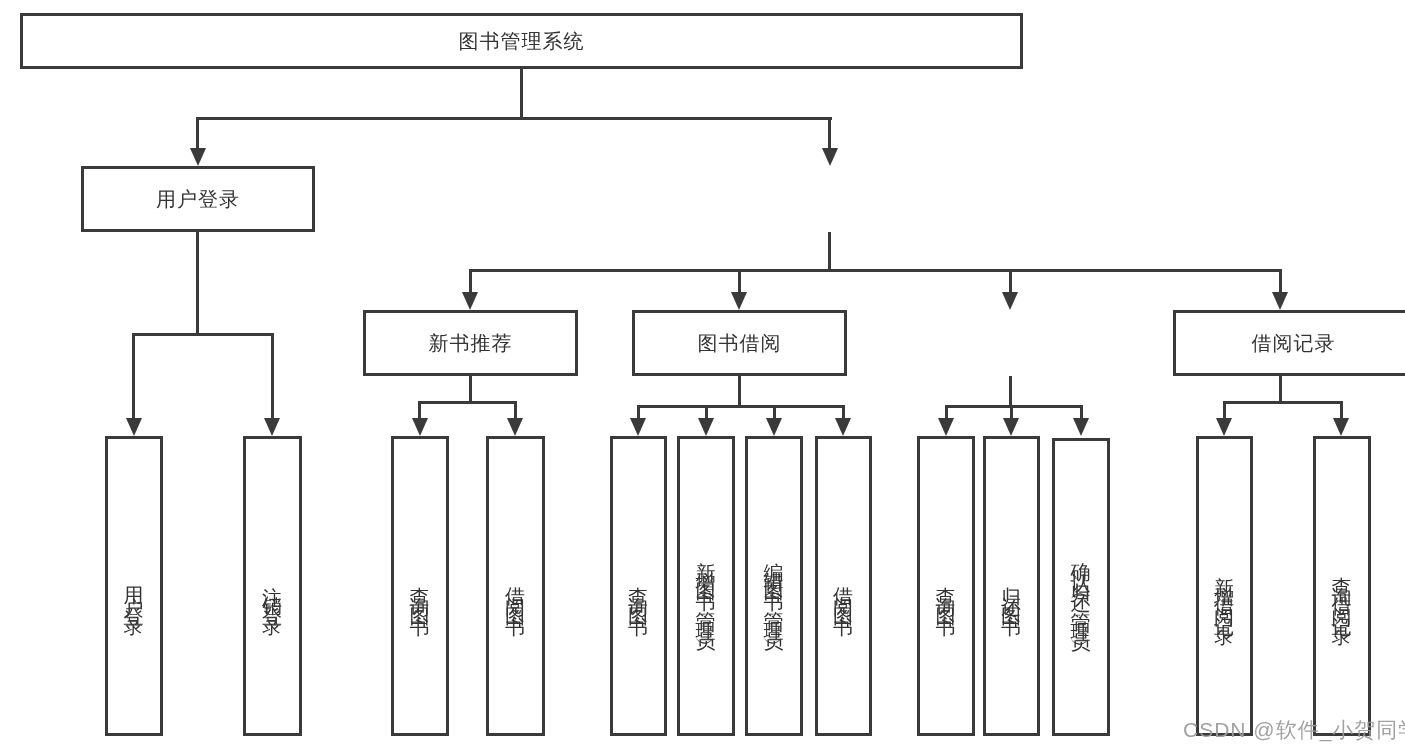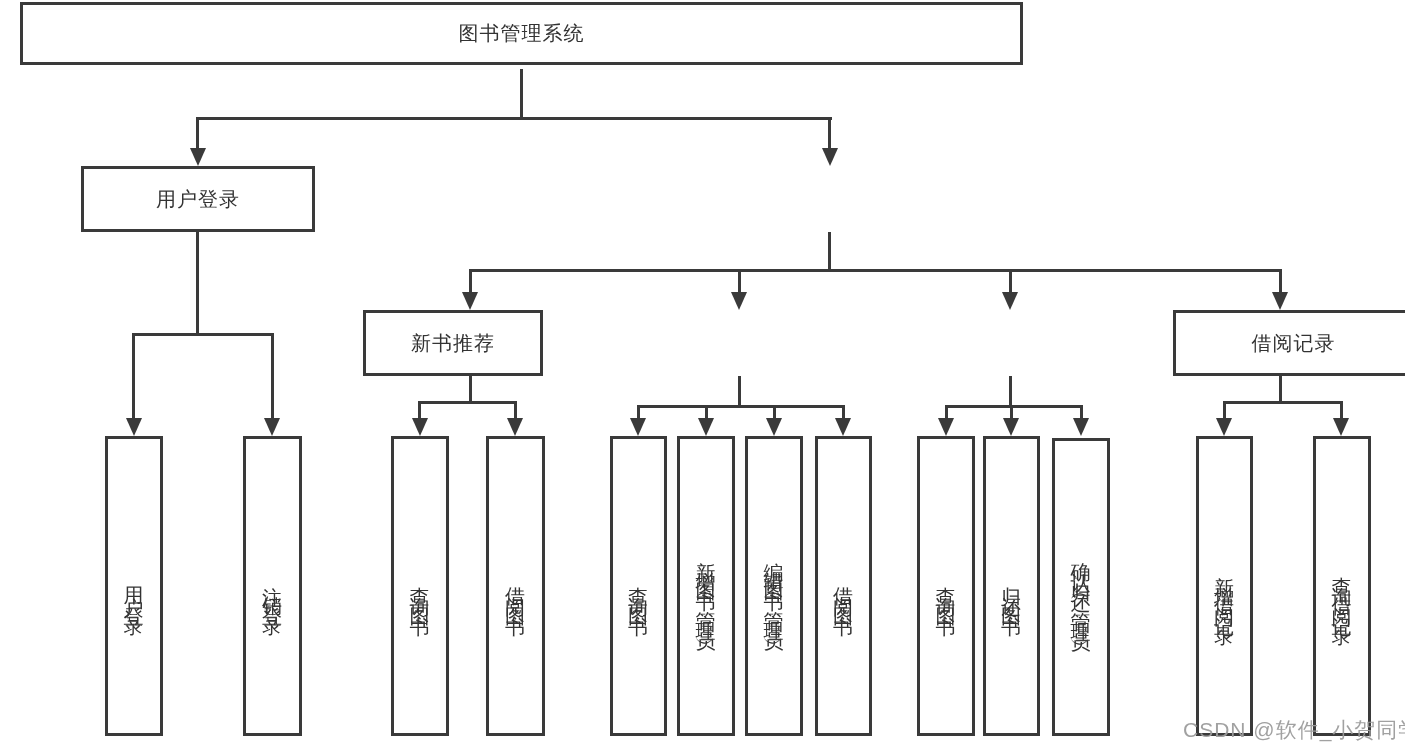--- a/index.html
+++ b/index.html
@@ -64,21 +64,21 @@
     letter-spacing: 1px;
     z-index: 5;
     white-space: nowrap;
   }
 </style>
 </head>
 <body>
 
 <div id="canvas">
 
-  <div class="node" style="left:20px; top:2px; width:1003px; height:63px;">
+  <div class="node" style="left:20px; top:13px; width:1003px; height:56px;">
     <span>图书管理系统</span>
   </div>
 
   <div class="ln" style="left:520px; top:69px; width:3px; height:49px;"></div>
   <div class="ln" style="left:196px; top:117px; width:636px; height:3px;"></div>
   <div class="ln" style="left:196px; top:117px; width:3px; height:33px;"></div>
   <div class="arr" style="left:190px; top:148px;"></div>
   <div class="ln" style="left:828px; top:117px; width:3px; height:33px;"></div>
   <div class="arr" style="left:822px; top:148px;"></div>
 
@@ -97,22 +97,25 @@
   <div class="ln" style="left:469px; top:269px; width:813px; height:3px;"></div>
   <div class="ln" style="left:469px; top:269px; width:3px; height:25px;"></div>
   <div class="arr" style="left:462px; top:292px;"></div>
   <div class="ln" style="left:738px; top:269px; width:3px; height:25px;"></div>
   <div class="arr" style="left:731px; top:292px;"></div>
   <div class="ln" style="left:1009px; top:269px; width:3px; height:25px;"></div>
   <div class="arr" style="left:1002px; top:292px;"></div>
   <div class="ln" style="left:1279px; top:269px; width:3px; height:25px;"></div>
   <div class="arr" style="left:1272px; top:292px;"></div>
 
-  <div class="node" style="left:363px; top:310px; width:180px; height:66px;">
+  <div class="node" style="left:363px; top:310px; width:215px; height:66px;">
     <span>新书推荐</span>
+  </div>
+  <div class="node" style="left:632px; top:310px; width:215px; height:66px;">
+    <span>图书借阅</span>
   </div>
   <div class="node" style="left:1173px; top:310px; width:241px; height:66px;">
     <span>借阅记录</span>
   </div>
 
   <div class="ln" style="left:469px; top:376px; width:3px; height:27px;"></div>
   <div class="ln" style="left:418px; top:401px; width:99px; height:3px;"></div>
   <div class="ln" style="left:418px; top:401px; width:3px; height:19px;"></div>
   <div class="arr" style="left:412px; top:418px;"></div>
   <div class="ln" style="left:514px; top:401px; width:3px; height:19px;"></div>

